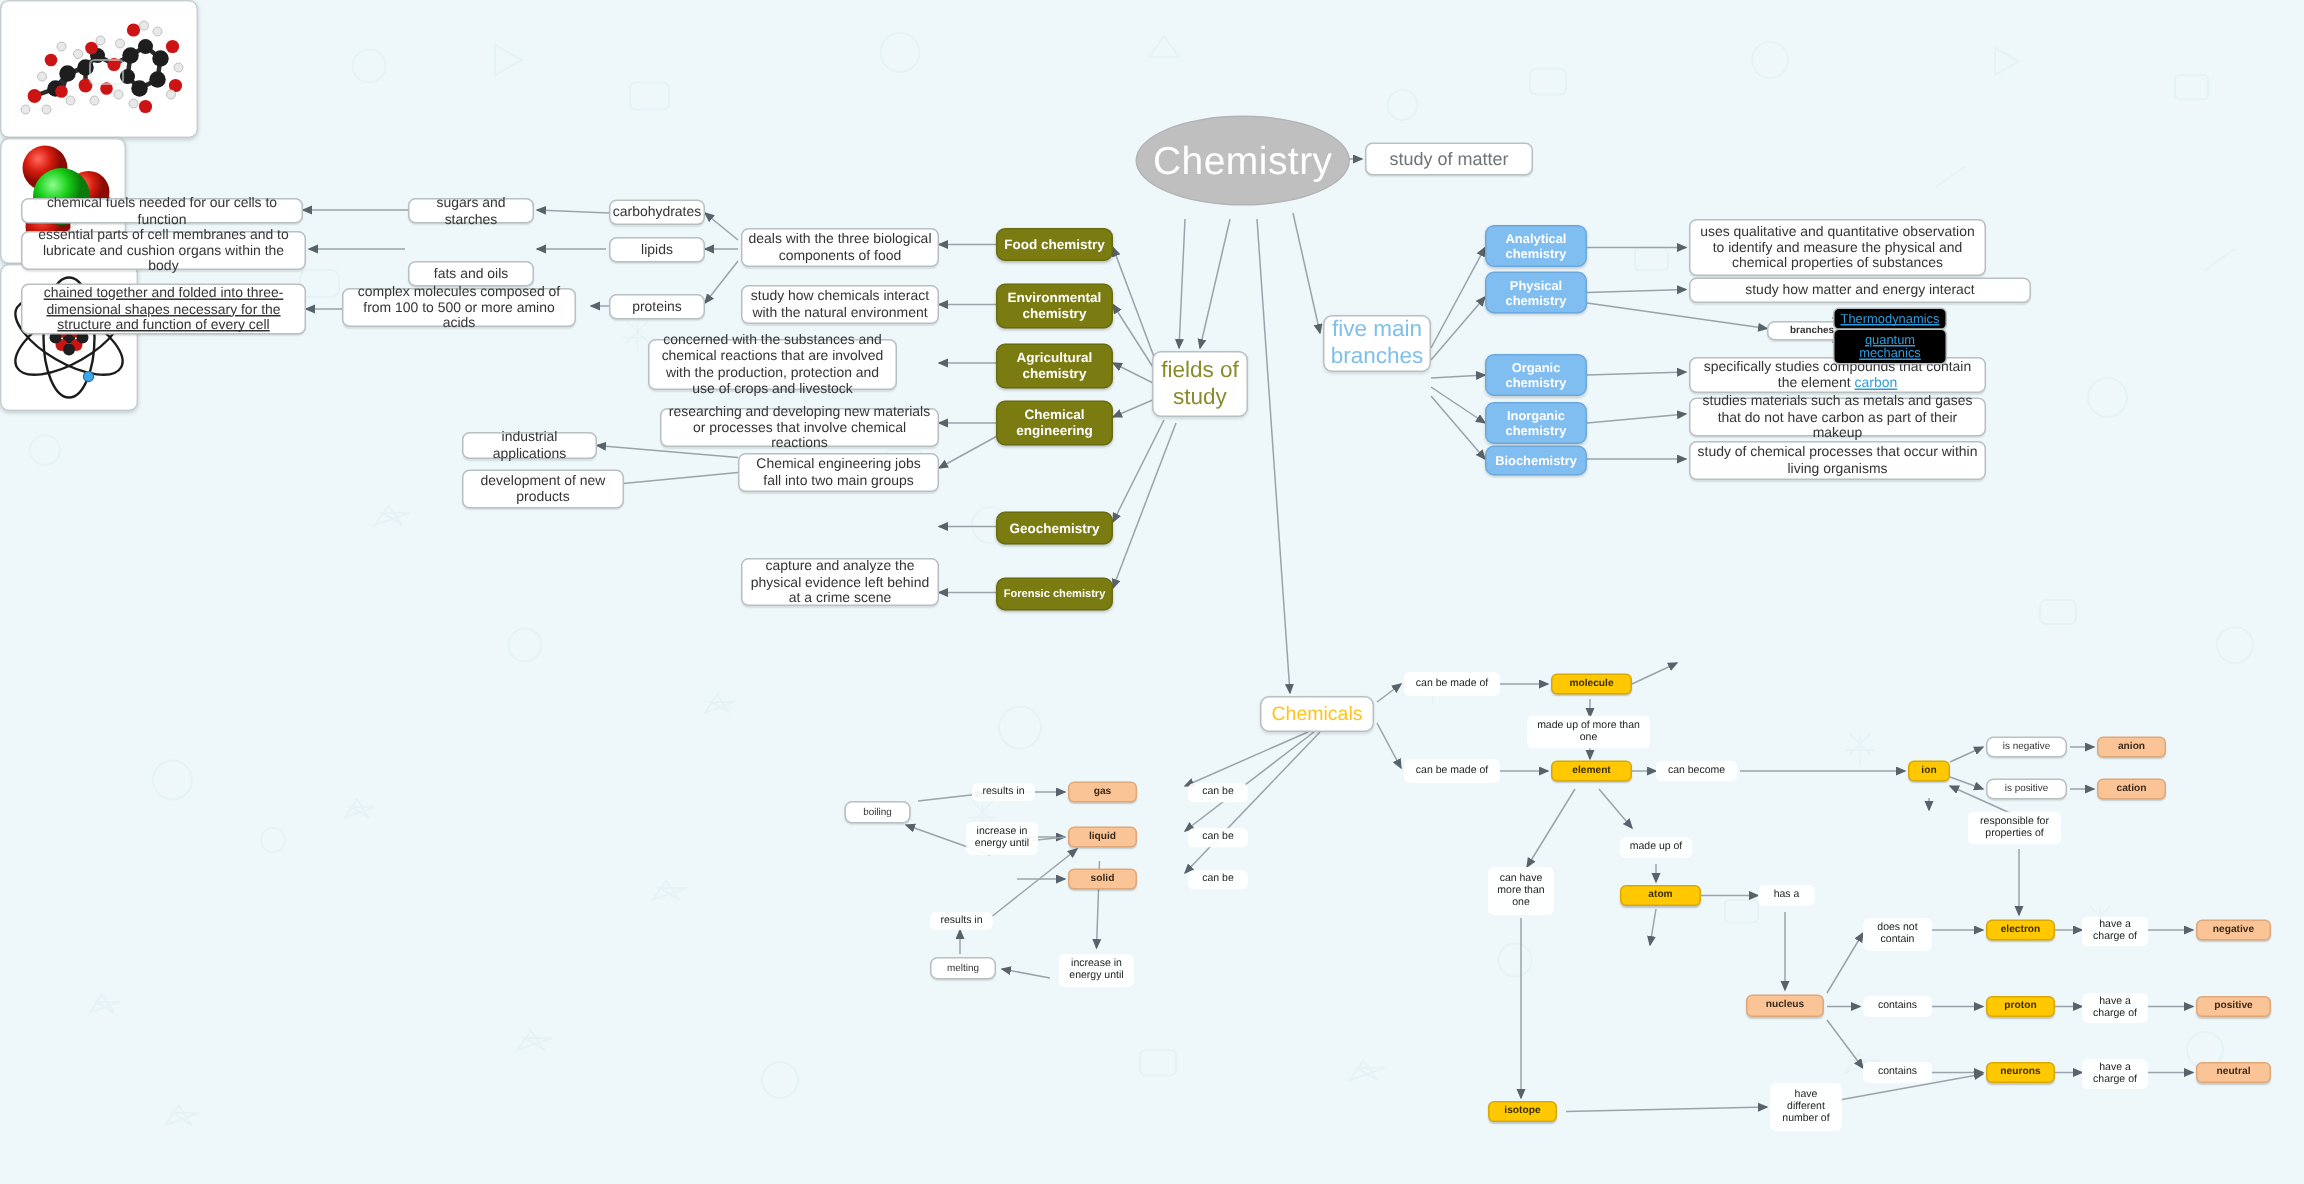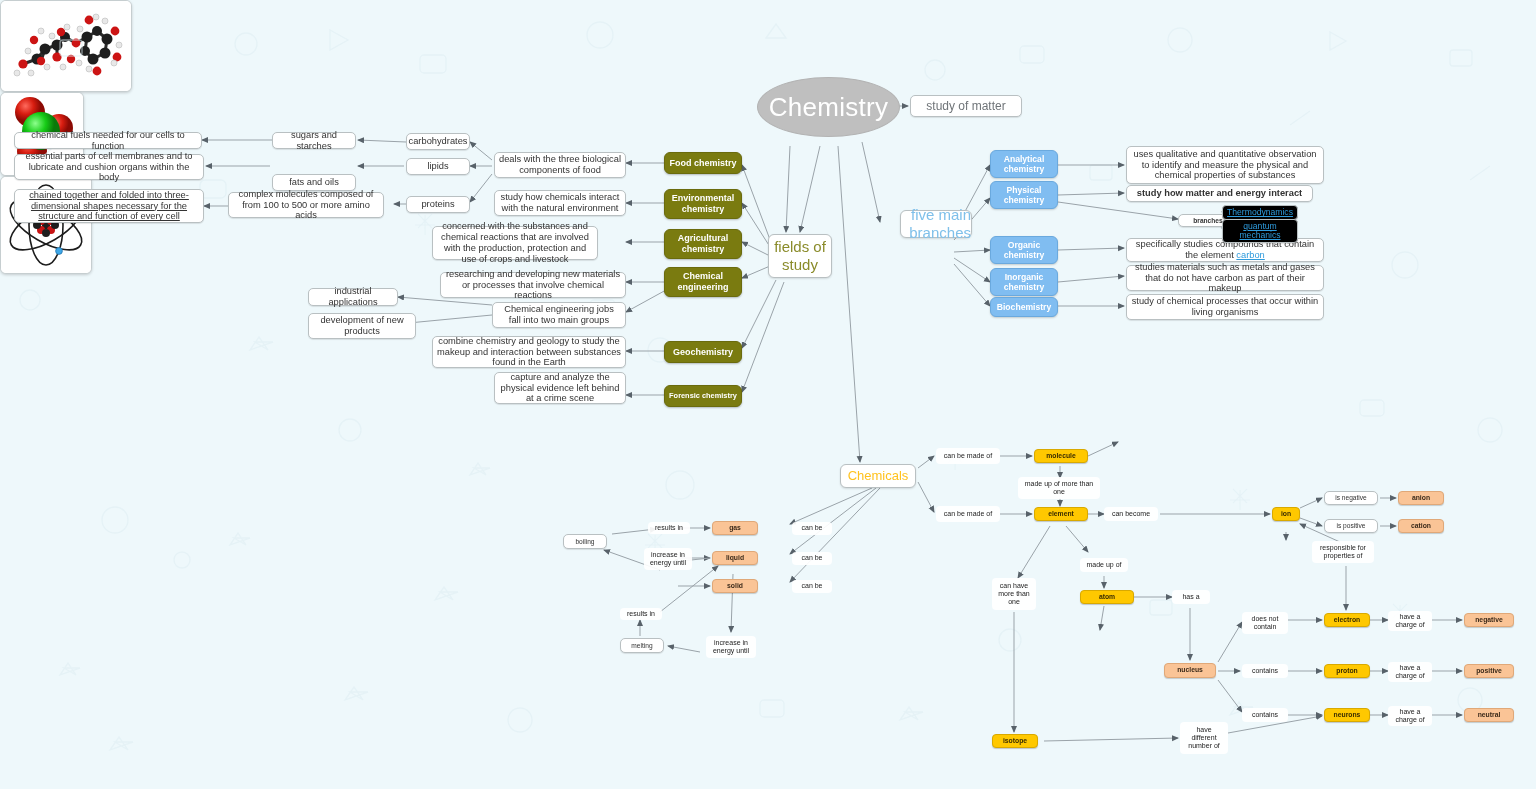--- a/index.html
+++ b/index.html
@@ -285,21 +285,21 @@
   </div>
 
   <div class="node plain" style="left:910px;top:95px;width:112px;height:22px;font-size:12px;color:#6f7478;">
     <span>study of matter</span>
   </div>
 
   <div class="node hub olivetext" style="left:768px;top:234px;width:64px;height:44px;">
     <span>fields of study</span>
   </div>
 
-  <div class="node hub bluetext" style="left:900px;top:210px;width:72px;height:28px;text-align:right;">
+  <div class="node hub bluetext" style="left:882px;top:210px;width:72px;height:38px;">
     <span>five main branches</span>
   </div>
 
   <div class="node hub orangetext" style="left:840px;top:464px;width:76px;height:24px;font-size:13px;">
     <span>Chemicals</span>
   </div>
 
   <div class="node olive" style="left:664px;top:152px;width:78px;height:22px;">
     <span>Food chemistry</span>
   </div>
@@ -333,23 +333,20 @@
   </div>
   <div class="node plain" style="left:492px;top:302px;width:134px;height:26px;">
     <span>Chemical engineering jobs fall into two main groups</span>
   </div>
   <div class="node plain" style="left:308px;top:288px;width:90px;height:18px;">
     <span>industrial applications</span>
   </div>
   <div class="node plain" style="left:308px;top:313px;width:108px;height:26px;">
     <span>development of new products</span>
   </div>
-  <div class="node plain" style="left:432px;top:336px;width:194px;height:32px;">
-    <span>combine chemistry and geology to study the makeup and interaction between substances found in the Earth</span>
-  </div>
   <div class="node plain" style="left:494px;top:372px;width:132px;height:32px;">
     <span>capture and analyze the physical evidence left behind at a crime scene</span>
   </div>
 
   <div class="node plain" style="left:406px;top:133px;width:64px;height:17px;">
     <span>carbohydrates</span>
   </div>
   <div class="node plain" style="left:406px;top:158px;width:64px;height:17px;">
     <span>lipids</span>
   </div>
@@ -389,21 +386,21 @@
   <div class="node blue" style="left:990px;top:268px;width:68px;height:28px;">
     <span>Inorganic chemistry</span>
   </div>
   <div class="node blue" style="left:990px;top:297px;width:68px;height:20px;">
     <span>Biochemistry</span>
   </div>
 
   <div class="node plain" style="left:1126px;top:146px;width:198px;height:38px;">
     <span>uses qualitative and quantitative observation to identify and measure the physical and chemical properties of substances</span>
   </div>
-  <div class="node plain" style="left:1126px;top:185px;width:187px;height:17px;font-weight:bold;">
+  <div class="node plain" style="left:1126px;top:185px;width:228px;height:17px;">
     <span>study how matter and energy interact</span>
   </div>
   <div class="node plain" style="left:1126px;top:238px;width:198px;height:24px;">
     <span><span>specifically studies compounds that contain the element </span><span class="alink">carbon</span></span>
   </div>
   <div class="node plain" style="left:1126px;top:294px;width:198px;height:26px;">
     <span>study of chemical processes that occur within living organisms</span>
   </div>
   <div class="node plain" style="left:1126px;top:265px;width:198px;height:26px;">
     <span>studies materials such as metals and gases that do not have carbon as part of their makeup</span>

